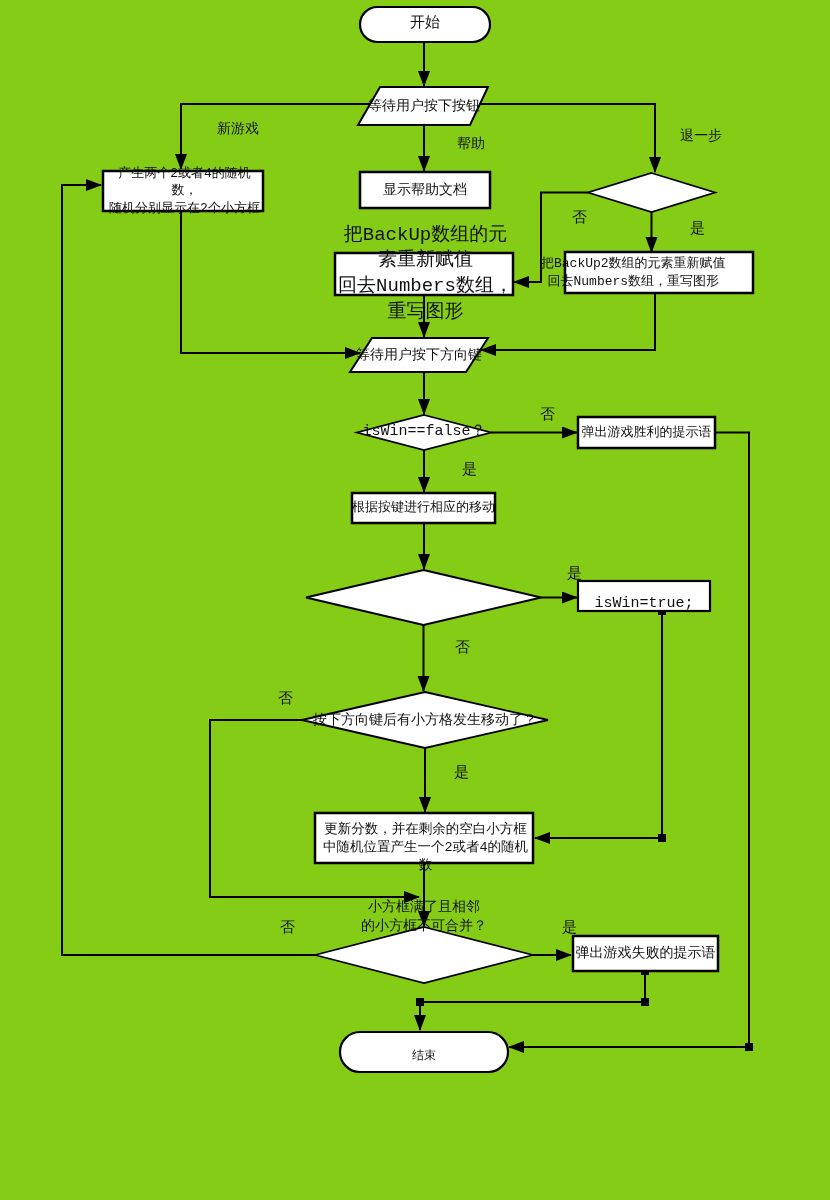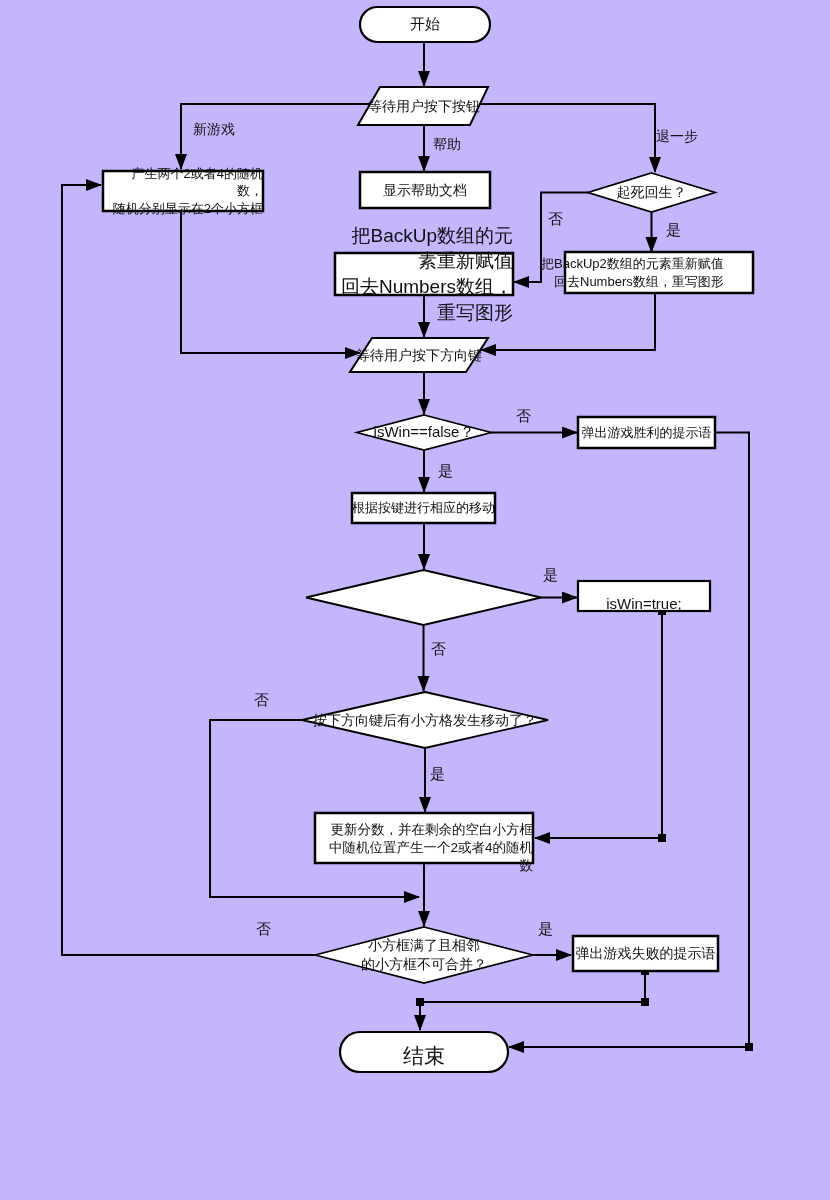--- a/index.html
+++ b/index.html
@@ -1,30 +1,31 @@
 <!DOCTYPE html>
 <html><head>
 <meta charset="utf-8">
 <style>
   html,body{margin:0;padding:0;background:#ffffff;}
   .canvas{
-    position:relative;width:830px;height:1200px;background:#c4b5fd;
-    font-family:Liberation Sans, sans-serif;color:#111;
+    position:relative;width:830px;height:1200px;background:#84cc16;
+    font-family:Liberation Mono, monospace;color:#111;
     overflow:hidden;
   }
   .canvas svg{position:absolute;left:0;top:0;}
   .nl{
     position:absolute;display:flex;align-items:center;justify-content:center;
     text-align:center;white-space:pre-line;line-height:1.35;color:#111;
     pointer-events:none;
   }
-  .ta-l{justify-content:flex-start;text-align:right;padding-left:3px;box-sizing:border-box;}
+  .ta-l{justify-content:flex-start;text-align:center;padding-left:3px;box-sizing:border-box;}
   .el{
     position:absolute;font-size:15px;color:#111;line-height:1;white-space:nowrap;
     pointer-events:none;
+    margin-left:24px;
   }
 </style>
 </head>
 <body>
 
 <div class="canvas">
 
   <svg width="830" height="1200" viewBox="0 0 830 1200">
     <defs>
       <marker id="arr" markerWidth="17" markerHeight="13" refX="15" refY="6" orient="auto" markerUnits="userSpaceOnUse">
@@ -87,37 +88,36 @@
       <rect x="573" y="936" width="145" height="35" stroke-width="2.5"></rect>
       <rect x="340" y="1032" width="168" height="40" rx="20" stroke-width="2.2"></rect>
     </g>
   </svg>
 
   <div class="nl" style="left:360px;top:7px;width:130px;height:35px;font-size:15px">开始</div>
   <div class="nl" style="left:356px;top:87px;width:136px;height:38px;font-size:14px">等待用户按下按钮</div>
   <div class="nl ta-l" style="left:103px;top:171px;width:160px;height:40px;font-size:13px">产生两个2或者4的随机数，
 随机分别显示在2个小方框</div>
   <div class="nl" style="left:360px;top:172px;width:130px;height:36px;font-size:14px">显示帮助文档</div>
-  <div class="nl" style="left:588px;top:173px;width:127px;height:39px;font-size:14px">起死回生？</div>
   <div class="nl ta-l" style="left:335px;top:253px;width:178px;height:42px;font-size:19px">把BackUp数组的元素重新赋值
 回去Numbers数组，重写图形</div>
   <div class="nl ta-l" style="left:538px;top:252px;width:188px;height:41px;font-size:13px">把BackUp2数组的元素重新赋值
 回去Numbers数组，重写图形</div>
   <div class="nl" style="left:352px;top:338px;width:134px;height:34px;font-size:14px">等待用户按下方向键</div>
   <div class="nl" style="left:357px;top:415px;width:134px;height:35px;font-size:15px">isWin==false？</div>
   <div class="nl" style="left:352px;top:493px;width:143px;height:30px;font-size:13px">根据按键进行相应的移动</div>
   <div class="nl" style="left:578px;top:417px;width:137px;height:31px;font-size:13px">弹出游戏胜利的提示语</div>
   <div class="nl" style="left:578px;top:581px;width:132px;height:46px;font-size:15px">isWin=true;</div>
   <div class="nl" style="left:302px;top:692px;width:246px;height:56px;font-size:14px">按下方向键后有小方格发生移动了？</div>
   <div class="nl ta-l" style="left:315px;top:823px;width:218px;height:50px;font-size:13.5px">更新分数，并在剩余的空白小方框
 中随机位置产生一个2或者4的随机数</div>
-  <div class="nl" style="left:315px;top:927px;width:218px;height:56px;font-size:14px">小方框满了且相邻
+  <div class="nl" style="left:315px;top:889px;width:218px;height:56px;font-size:14px">小方框满了且相邻
 的小方框不可合并？</div>
   <div class="nl" style="left:573px;top:936px;width:145px;height:35px;font-size:14px">弹出游戏失败的提示语</div>
-  <div class="nl" style="left:340px;top:1032px;width:168px;height:48px;font-size:21px">结束</div>
+  <div class="nl" style="left:340px;top:1032px;width:168px;height:48px;font-size:12px">结束</div>
 
   <div class="el" style="left:193px;top:122px;font-size:14px">新游戏</div>
   <div class="el" style="left:433px;top:137px;font-size:14px">帮助</div>
   <div class="el" style="left:656px;top:129px;font-size:14px">退一步</div>
   <div class="el" style="left:548px;top:211px">否</div>
   <div class="el" style="left:666px;top:222px">是</div>
   <div class="el" style="left:516px;top:408px">否</div>
   <div class="el" style="left:438px;top:463px">是</div>
   <div class="el" style="left:543px;top:567px">是</div>
   <div class="el" style="left:431px;top:641px">否</div>

